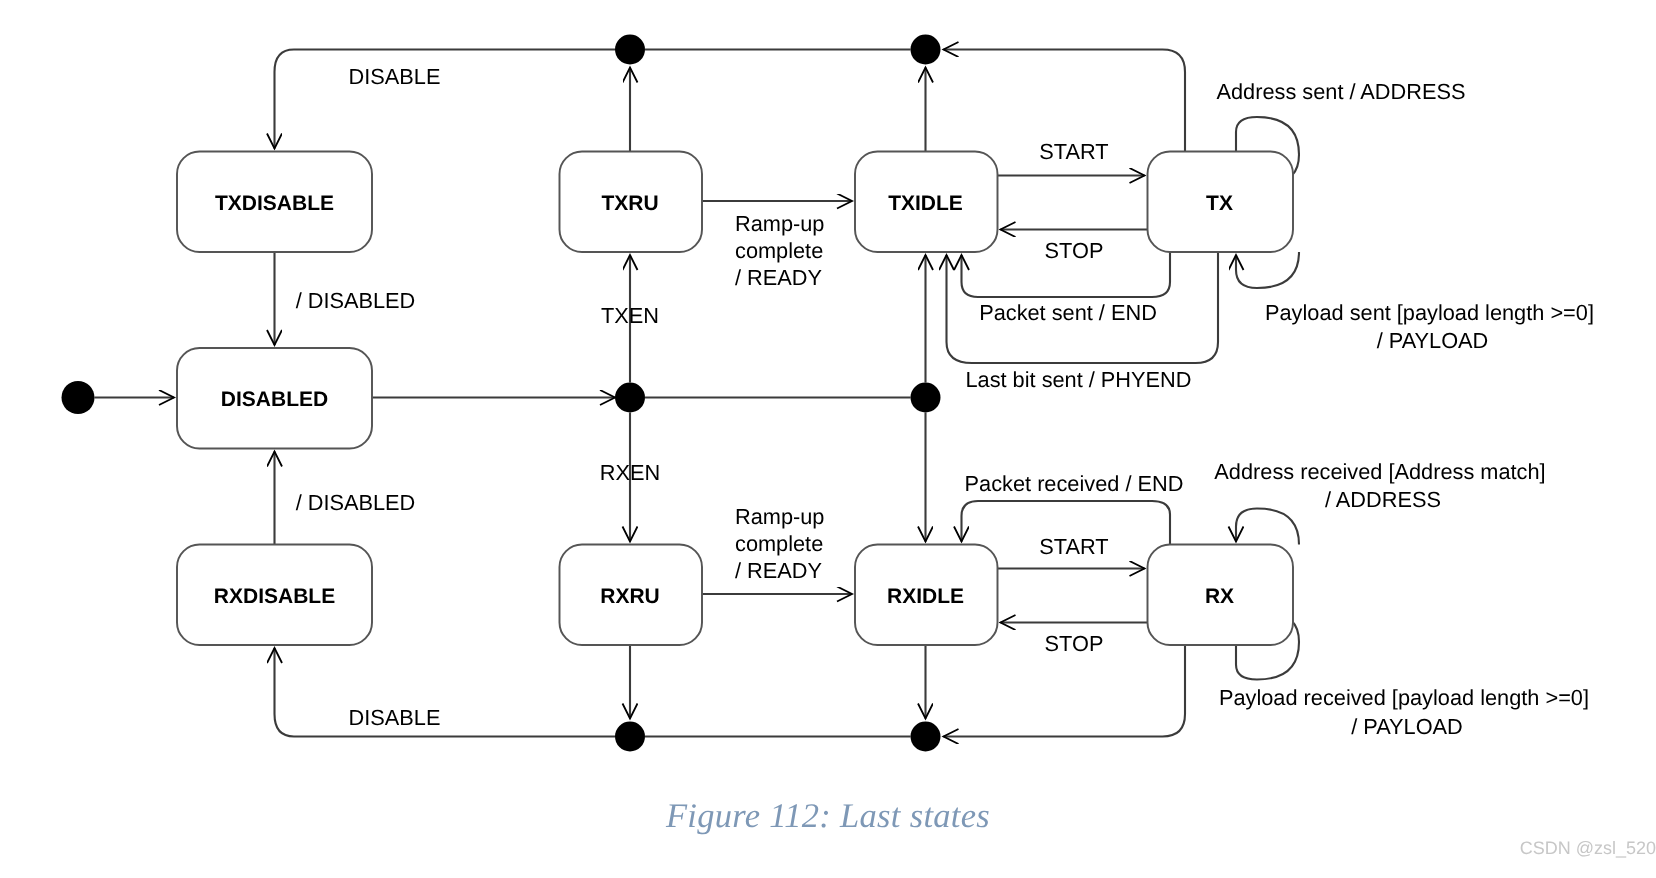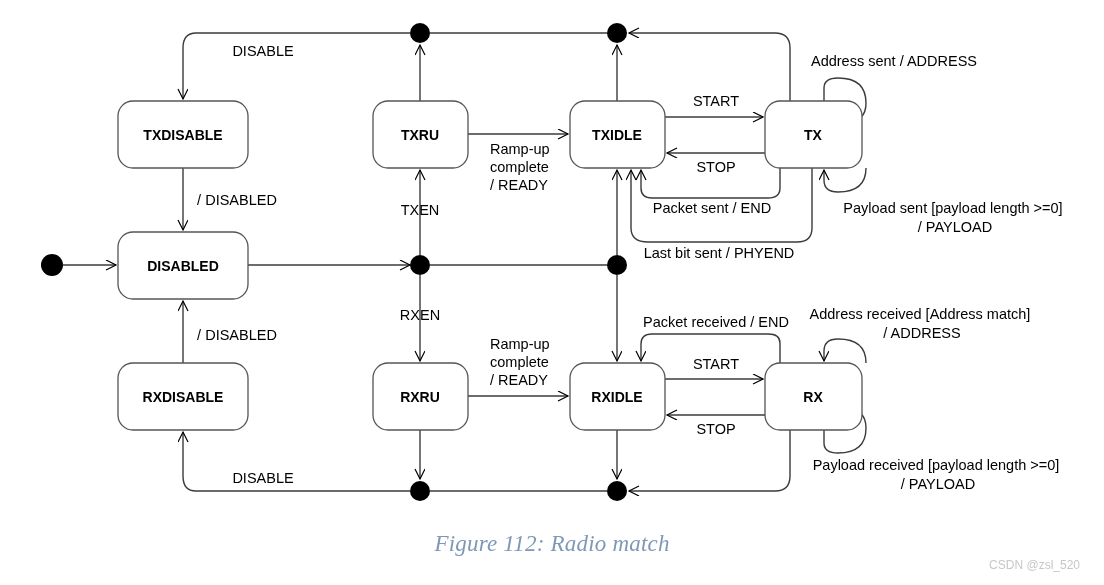--- a/index.html
+++ b/index.html
@@ -22,21 +22,21 @@
     text-anchor:middle;
   }
   .caption{
     position:absolute;left:0;top:531px;width:1104px;
     text-align:center;
     font-family:"Liberation Serif", serif;
     font-style:italic;font-size:23px;color:#7e98b6;
     letter-spacing:0.2px;
   }
   .watermark{
-    position:absolute;right:24px;top:558px;
+    position:absolute;right:0;top:558px;
     font-family:"Liberation Sans", sans-serif;
     font-size:12px;color:#c7c7c7;
   }
 </style>
 </head>
 <body>
 
 <div id="canvas">
 
 <svg width="1104" height="530" viewBox="0 0 1104 530">
@@ -208,16 +208,16 @@
     </g>
     <g>
       <text class="tr-label" x="938" y="470">
         <tspan x="938" dy="0">Payload received [payload length &gt;=0]</tspan>
         <tspan x="938" dy="19">/ PAYLOAD</tspan>
       </text>
     </g>
   </g>
 </svg>
 
-<div class="caption">Figure 112: Radio match</div>
+<div class="caption">Figure 112: Last states</div>
 <div class="watermark">CSDN @zsl_520</div>
 
 </div>
 
 </body></html>

